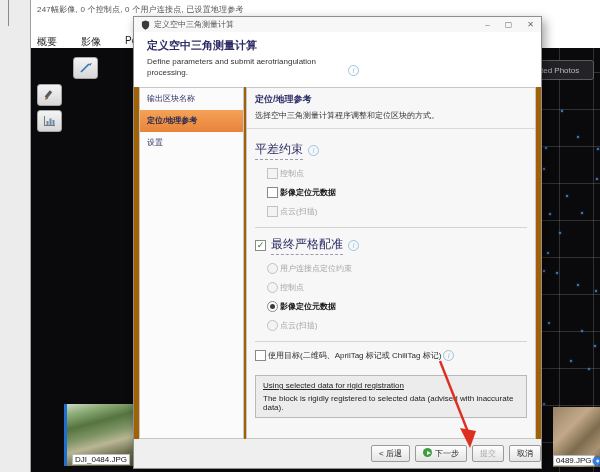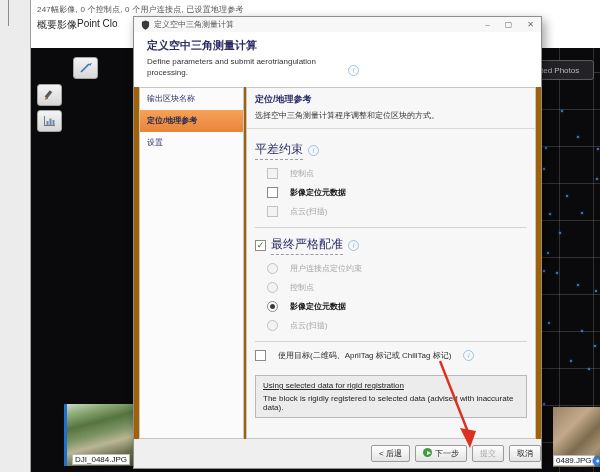--- a/index.html
+++ b/index.html
@@ -5,21 +5,21 @@
   html,body{margin:0;padding:0;background:#fff;}
   .screen{position:relative;width:600px;height:472px;overflow:hidden;
           font-family:"Liberation Sans","DejaVu Sans",sans-serif;background:#fff;}
 
   
   .left-strip{position:absolute;left:0;top:0;width:30px;height:472px;background:#ececec;
               border-right:1px solid #9f9f9f;z-index:2;}
   .left-strip::after{content:"";position:absolute;left:8px;top:0;width:1px;height:26px;background:#8a8a8a;}
   .topbar{position:absolute;left:31px;top:0;width:569px;height:48px;background:#fff;z-index:1;}
   .status{position:absolute;left:6px;top:4px;font-size:8px;color:#555;letter-spacing:.2px;white-space:nowrap;}
-  .tabs{position:absolute;left:6px;top:18px;display:flex;}
+  .tabs{position:absolute;left:6px;top:35px;display:flex;gap:24px;}
   .tab{font-size:10px;color:#1e1e1e;white-space:nowrap;cursor:default;}
 
   .viewport{position:absolute;left:31px;top:48px;width:569px;height:424px;background:#0a0a0c;z-index:1;}
   .gridzone{position:absolute;right:0;top:0;width:64px;height:424px;
             background-image:linear-gradient(rgba(150,150,150,.28) 1px,transparent 1px),
                              linear-gradient(90deg,rgba(150,150,150,.28) 1px,transparent 1px);
             background-size:34px 37px;background-position:-11px 24px;}
   .pts{position:absolute;left:0;top:0;right:0;bottom:0;}
   .pt{position:absolute;width:2px;height:2px;background:#3d84d8;border-radius:50%;box-shadow:0 0 2px #4d90e0;}
 
@@ -64,21 +64,21 @@
   .nav-item{height:22px;line-height:22px;padding-left:7px;font-size:8px;color:#2d2d66;white-space:nowrap;cursor:default;}
   .nav-item.on{background:linear-gradient(#f4a257,#e8843a);color:#2a2a50;font-weight:bold;}
 
   .panel{position:absolute;left:107px;right:0;top:0;bottom:0;background:#f7f7f7;border:1px solid #c6c6c6;overflow:hidden;}
   .panel-hd{padding:5px 8px 7px;border-bottom:1px solid #d9d9d9;}
   .p-title{font-size:9px;font-weight:bold;color:#2d2d66;}
   .p-sub{font-size:8px;color:#333;margin-top:4px;}
   .p-content{padding:4px 8px 0;}
   .sec-row{margin:8px 0 2px;display:flex;align-items:center;gap:5px;}
   .seclink{font-size:12px;color:#2d2d66;border-bottom:1px dashed #9a9ab2;padding-bottom:1px;white-space:nowrap;}
-  .opt{display:flex;align-items:flex-end;gap:12px;margin:8px 0 8px 12px;}
+  .opt{display:flex;align-items:flex-end;gap:2px;margin:8px 0 8px 12px;}
   .opt-text{font-size:8px;color:#2c2c2c;white-space:nowrap;}
   .em .opt-text{font-weight:bold;color:#141414;}
   .disabled .opt-text{color:#a6a6a6;font-weight:normal;}
   .cb{width:9px;height:9px;border:1px solid #8a8a8a;background:#fff;display:inline-flex;
       align-items:center;justify-content:center;flex:none;}
   .rd{width:9px;height:9px;border:1px solid #8a8a8a;border-radius:50%;background:#fff;display:inline-flex;
       align-items:center;justify-content:center;flex:none;}
   .disabled .cb,.disabled .rd{border-color:#c2c2c2;background:#f3f3f3;}
   .tick{display:none;font-size:9px;line-height:7px;color:#1d7a1d;font-weight:bold;}
   .on .tick{display:inline-block;}

